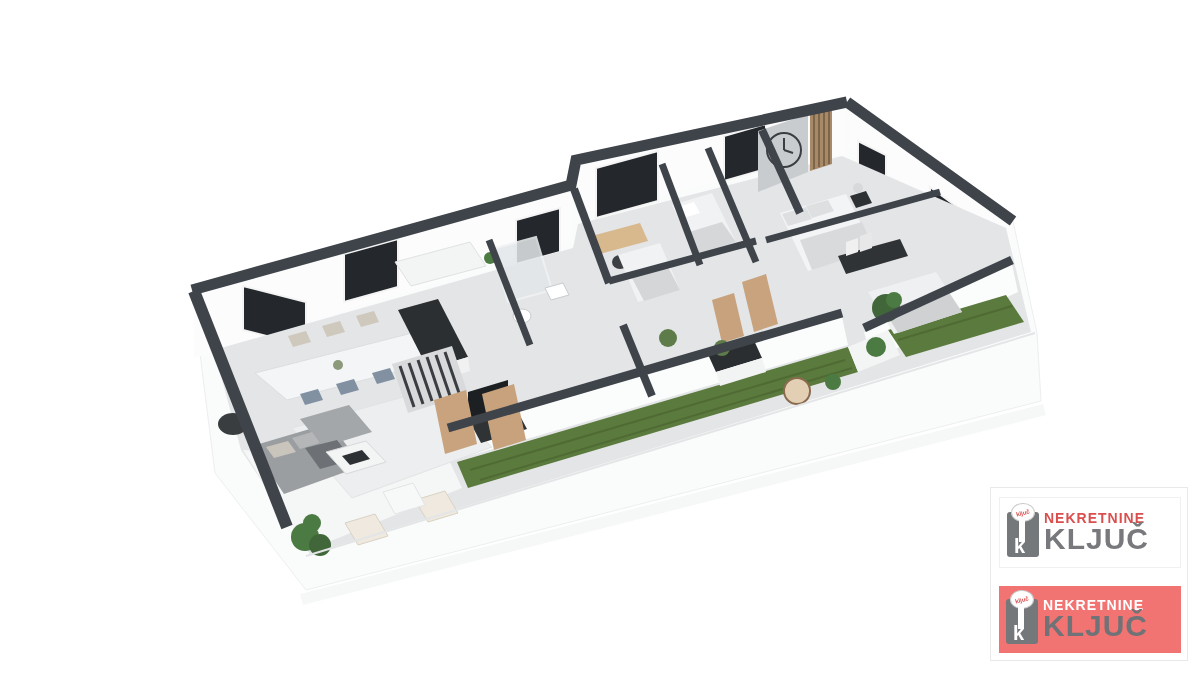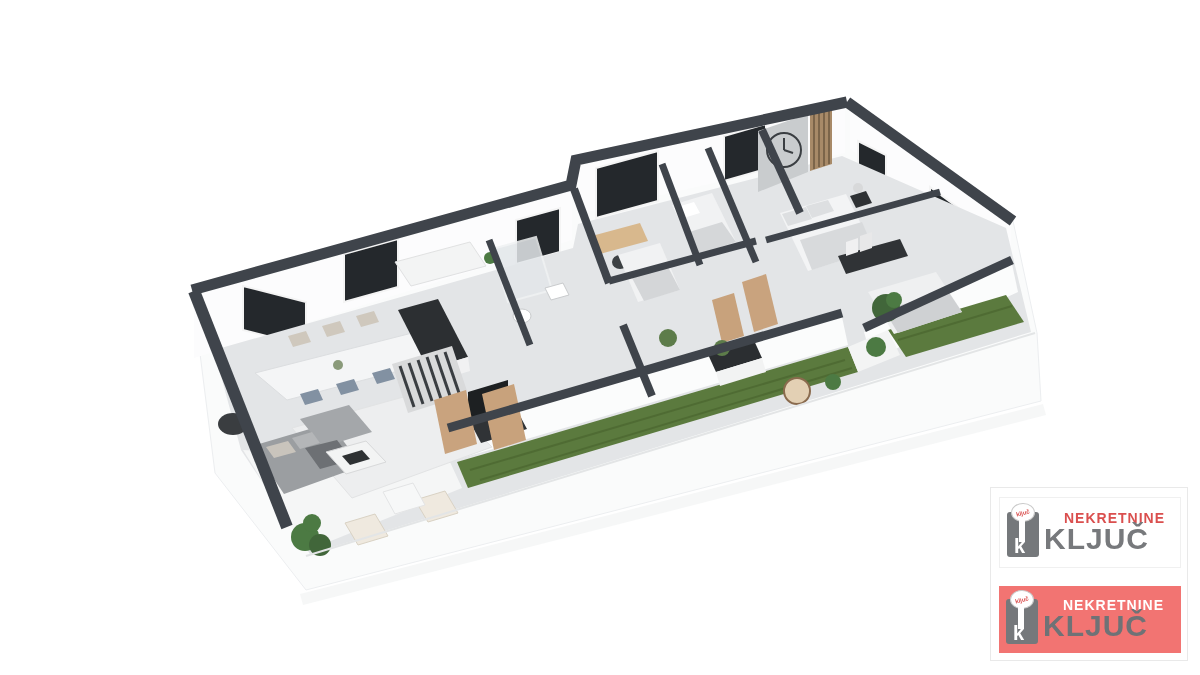--- a/index.html
+++ b/index.html
@@ -16,21 +16,21 @@
   .key-icon{position:relative;width:32px;height:45px;background:#75787b;border-radius:3px;
             flex:0 0 auto;margin-top:4px;}
   .key-bow{position:absolute;top:-9px;left:4px;width:22px;height:17px;background:#ffffff;
            border-radius:50%;border:1px solid #c9c9c9;display:flex;align-items:center;
            justify-content:center;overflow:hidden;}
   .key-bow span{font-size:6px;font-weight:700;color:#da4f4e;transform:rotate(-14deg);line-height:1;}
   .key-stem{position:absolute;top:8px;left:12px;width:6px;height:22px;background:#ffffff;}
   .key-k{position:absolute;bottom:0px;left:7px;font-size:20px;font-weight:700;color:#ffffff;line-height:1.1;}
   .badge-light .key-k{color:#ffffff;}
   .brand-text{display:flex;flex-direction:column;margin-left:5px;line-height:1;}
-  .brand-top{font-size:14px;font-weight:700;letter-spacing:1px;margin-left:20px;}
+  .brand-top{font-size:14px;font-weight:700;letter-spacing:1px;}
   .brand-main{font-size:30px;font-weight:700;letter-spacing:1px;margin-top:-1px;}
   .badge-light .brand-top{color:#da4f4e;}
   .badge-light .brand-main{color:#77797c;}
   .badge-red .brand-top{color:#ffffff;}
   .badge-red .brand-main{color:#6f7276;}
 </style>
 </head>
 <body>
 
 <div class="stage">

